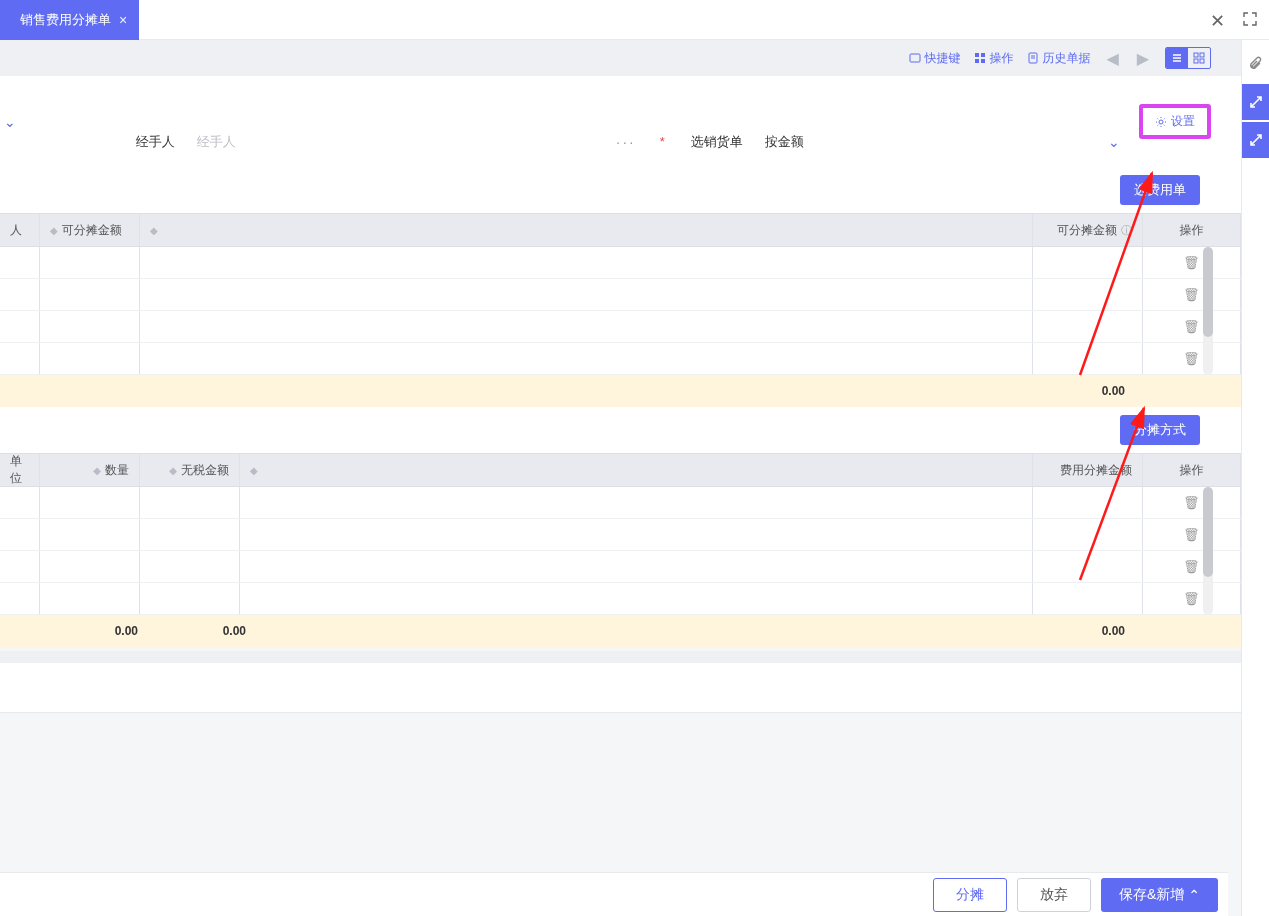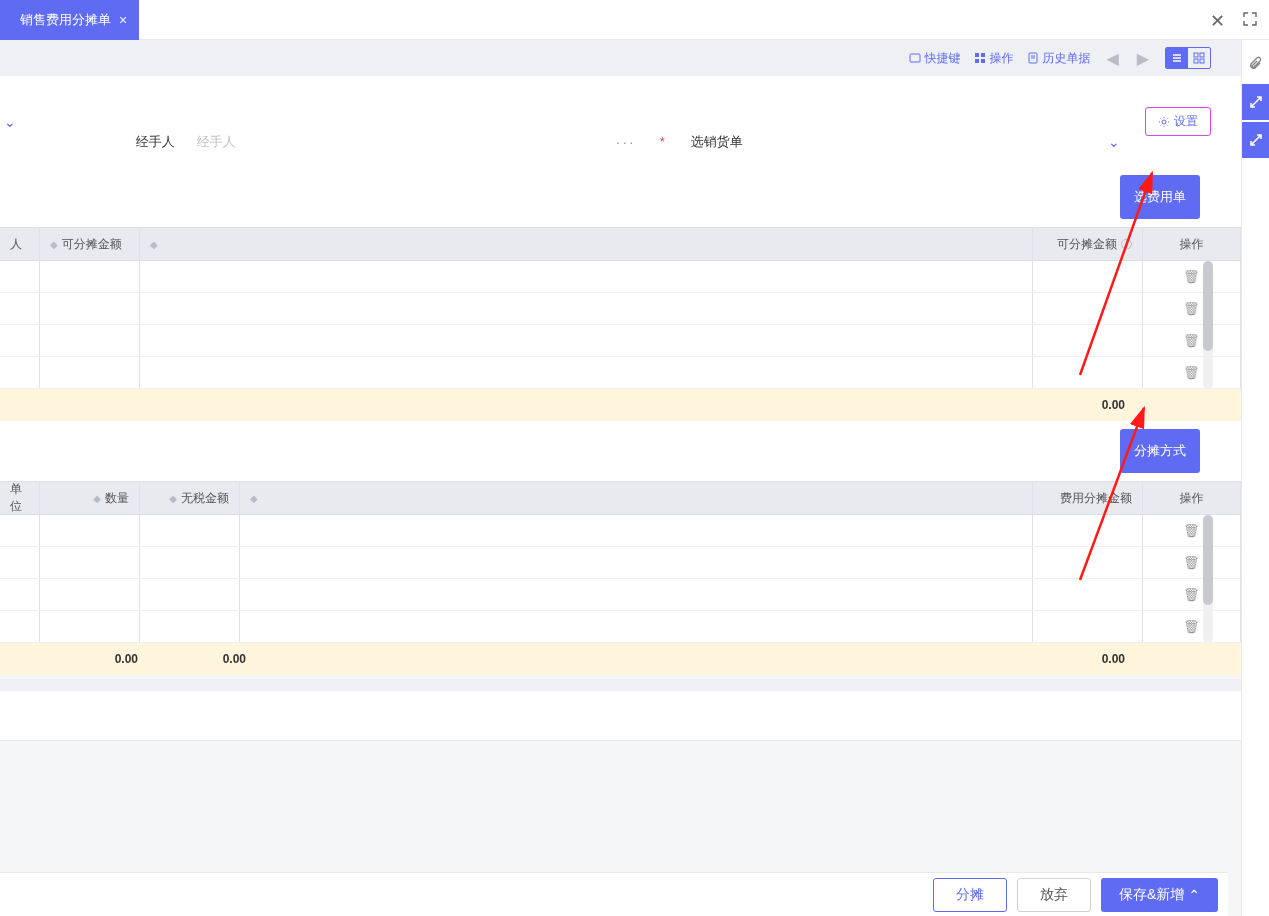--- a/index.html
+++ b/index.html
@@ -26,25 +26,25 @@
 .form-row { background: #fff; padding: 14px 24px 14px 0; display: flex; align-items: center; gap: 24px; position: relative; }
 .carrot { color: #5e6bf2; font-size: 14px; margin-left: 4px; }
 .form-field { display: flex; align-items: center; gap: 22px; font-size: 13px; color: #333; margin-top: 40px; }
 .form-field.f1 { margin-left: 96px; flex: 0 0 500px; position: relative; }
 .form-field.f2 { flex: 0 0 460px; position: relative; }
 .req { color: #e74c3c; margin-right: 4px; }
 .input { flex: 1; border: none; outline: none; font-size: 13px; color: #333; padding: 4px 0; }
 .input::placeholder { color: #bdbfc6; }
 .field-dots { color: #999; letter-spacing: 2px; font-size: 14px; cursor: pointer; }
 .field-arrow { color: #5e6bf2; font-size: 14px; cursor: pointer; position: absolute; right: 0;}
-.settings-btn { position: absolute; right: 30px; border: 1px solid #d946ef; color: #5e6bf2; background: #fff; border-radius: 3px; padding: 5px 12px; font-size: 12px; cursor: pointer; display: flex; align-items: center; gap: 4px;}
+.settings-btn { position: absolute; right: 30px; border: 4px solid #d946ef; color: #5e6bf2; background: #fff; border-radius: 3px; padding: 5px 12px; font-size: 12px; cursor: pointer; display: flex; align-items: center; gap: 4px;}
 
 
 .section-btn-row { background: #fff; padding: 8px 41px 8px 0; display: flex; justify-content: flex-end; }
-.primary-btn { background: #5e6bf2; color: #fff; border: none; border-radius: 3px; padding: 13px 14px; font-size: 13px; cursor: pointer; }
+.primary-btn { background: #5e6bf2; color: #fff; border: none; border-radius: 3px; padding: 6px 14px; font-size: 13px; cursor: pointer; }
 
 
 .table-wrap { background: #fff; position: relative; }
 .thead { display: flex; background: #e8eaf0; height: 34px; align-items: center; font-size: 12px; color: #555; position: relative; border-top: 1px solid #dcdfe6; border-bottom: 1px solid #dcdfe6;}
 .th, .td { border-right: 1px solid #e0e2e9; padding: 0 10px; height: 100%; display: flex; align-items: center; }
 .sort-icon { color: #b8bcc6; margin-right: 4px; font-size: 10px; }
 .help-ic { color: #aaa; margin-left: 4px; font-size: 11px; }
 .tbody .trow { display: flex; height: 32px; border-bottom: 1px solid #eef0f4; background: #fff; }
 .trash { color: #999; cursor: pointer; font-size: 13px;}
 .sum-row { display: flex; height: 32px; background: #fff4dc; font-size: 12px; color: #333; font-weight: 600; gap: 8px;}
@@ -154,20 +154,21 @@
 <div class="form-row">
   <span class="carrot">⌄</span>
   <div class="form-field f1">
     <span>经手人</span>
     <input class="input" placeholder="经手人" style="">
     <span class="field-dots">···</span>
   </div>
   <div class="form-field f2">
     <span class="req">*</span>
     <span>选销货单</span>
+    <input class="input" value="按金额" style="">
     <span class="field-arrow">⌄</span>
   </div>
   <button class="settings-btn">
     <svg width="12" height="12" viewBox="0 0 12 12" fill="none" stroke="#5e6bf2" stroke-width="1">
           <circle cx="6" cy="6" r="2"></circle>
           <path d="M6 1v1M6 10v1M1 6h1M10 6h1M2.5 2.5l.7.7M8.8 8.8l.7.7M2.5 9.5l.7-.7M8.8 3.2l.7-.7"></path>
         </svg>
     <span>设置</span>
   </button>
 </div>

